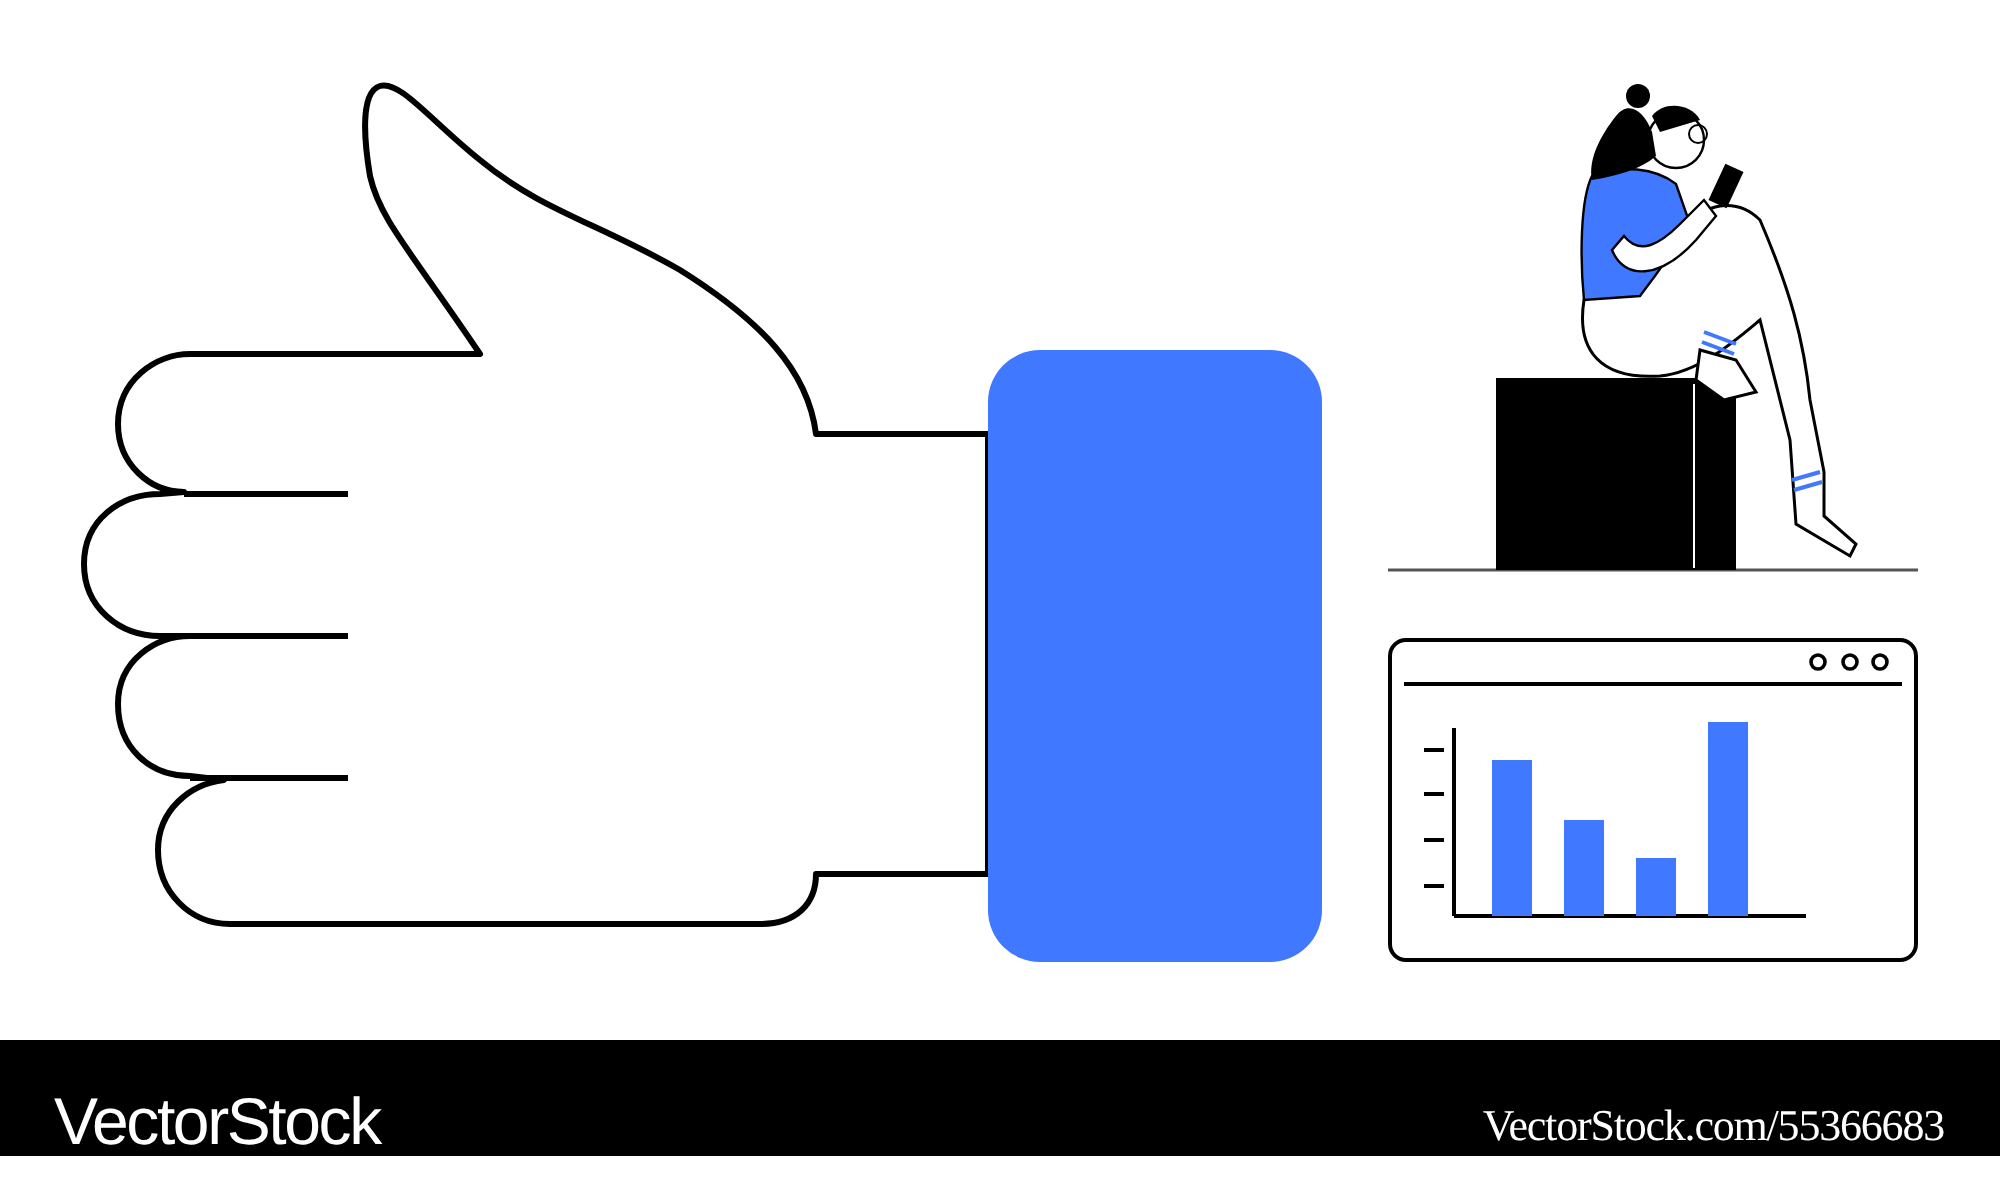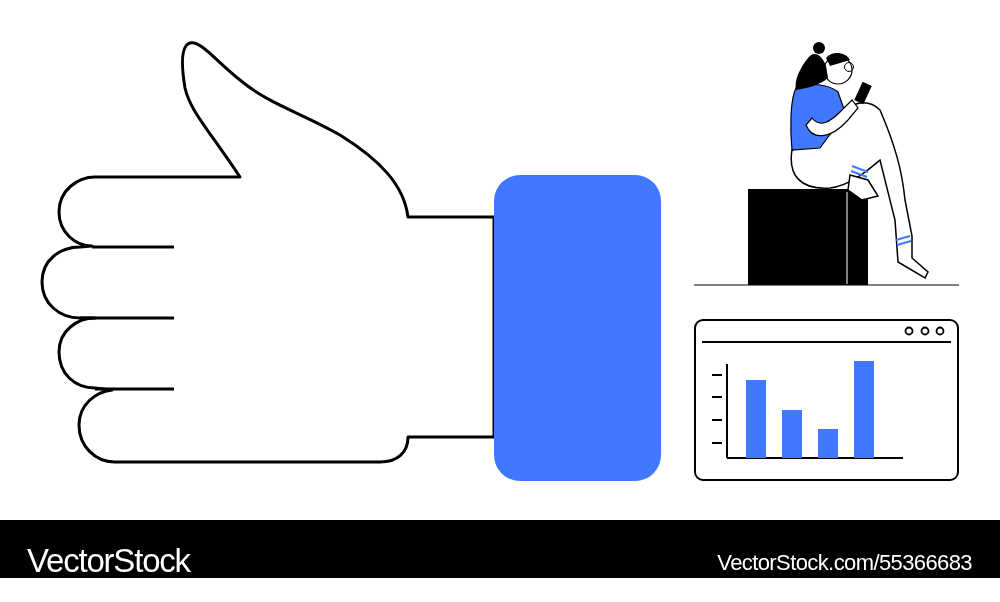--- a/index.html
+++ b/index.html
@@ -1,20 +1,20 @@
 <!DOCTYPE html>
 <html><head>
 <meta charset="utf-8">
 <style>
   html,body{margin:0;padding:0;background:#fff;}
   body{width:1000px;height:602px;position:relative;overflow:hidden;font-family:"Liberation Sans",sans-serif;}
   .art{position:absolute;left:0;top:0;width:1000px;height:520px;}
   .footer{position:absolute;left:0;top:520px;width:1000px;height:58px;background:#000;}
   .brand{position:absolute;left:27px;top:22px;color:#fff;font-size:33px;letter-spacing:-1.2px;font-family:"Liberation Sans",sans-serif;}
-  .ref{position:absolute;right:28px;top:30px;color:#fff;font-size:22px;letter-spacing:-0.6px;font-family:Liberation Sans, sans-serif;}
+  .ref{position:absolute;right:28px;top:30px;color:#fff;font-size:22px;letter-spacing:-0.6px;font-family:Liberation Serif, serif;}
 </style>
 </head>
 <body>
 
 <svg class="art" viewBox="0 0 1000 520" width="1000" height="520">
 
   <g fill="#fff" stroke="#000" stroke-width="3" stroke-linejoin="round">
     <path d="M494 217 L408 217 C404 185 380 160 340 135 C300 112 270 105 240 80 C215 60 200 40 190 43 C180 46 182 70 185 88 C190 110 205 125 240 177 L95 177 C78 177 59 190 59 212 C59 232 75 246 92 246 L80 247 C60 247 42 260 42 282 C42 304 60 318 80 318 L95 318 C78 318 59 330 59 352 C59 374 75 388 95 388 L112 390 C95 392 79 405 79 425 C79 446 95 462 115 462 L380 462 C398 462 408 452 408 437 L494 437 Z"></path>
     <line x1="92" y1="247" x2="174" y2="247"></line>
     <line x1="80" y1="318" x2="174" y2="318"></line>

